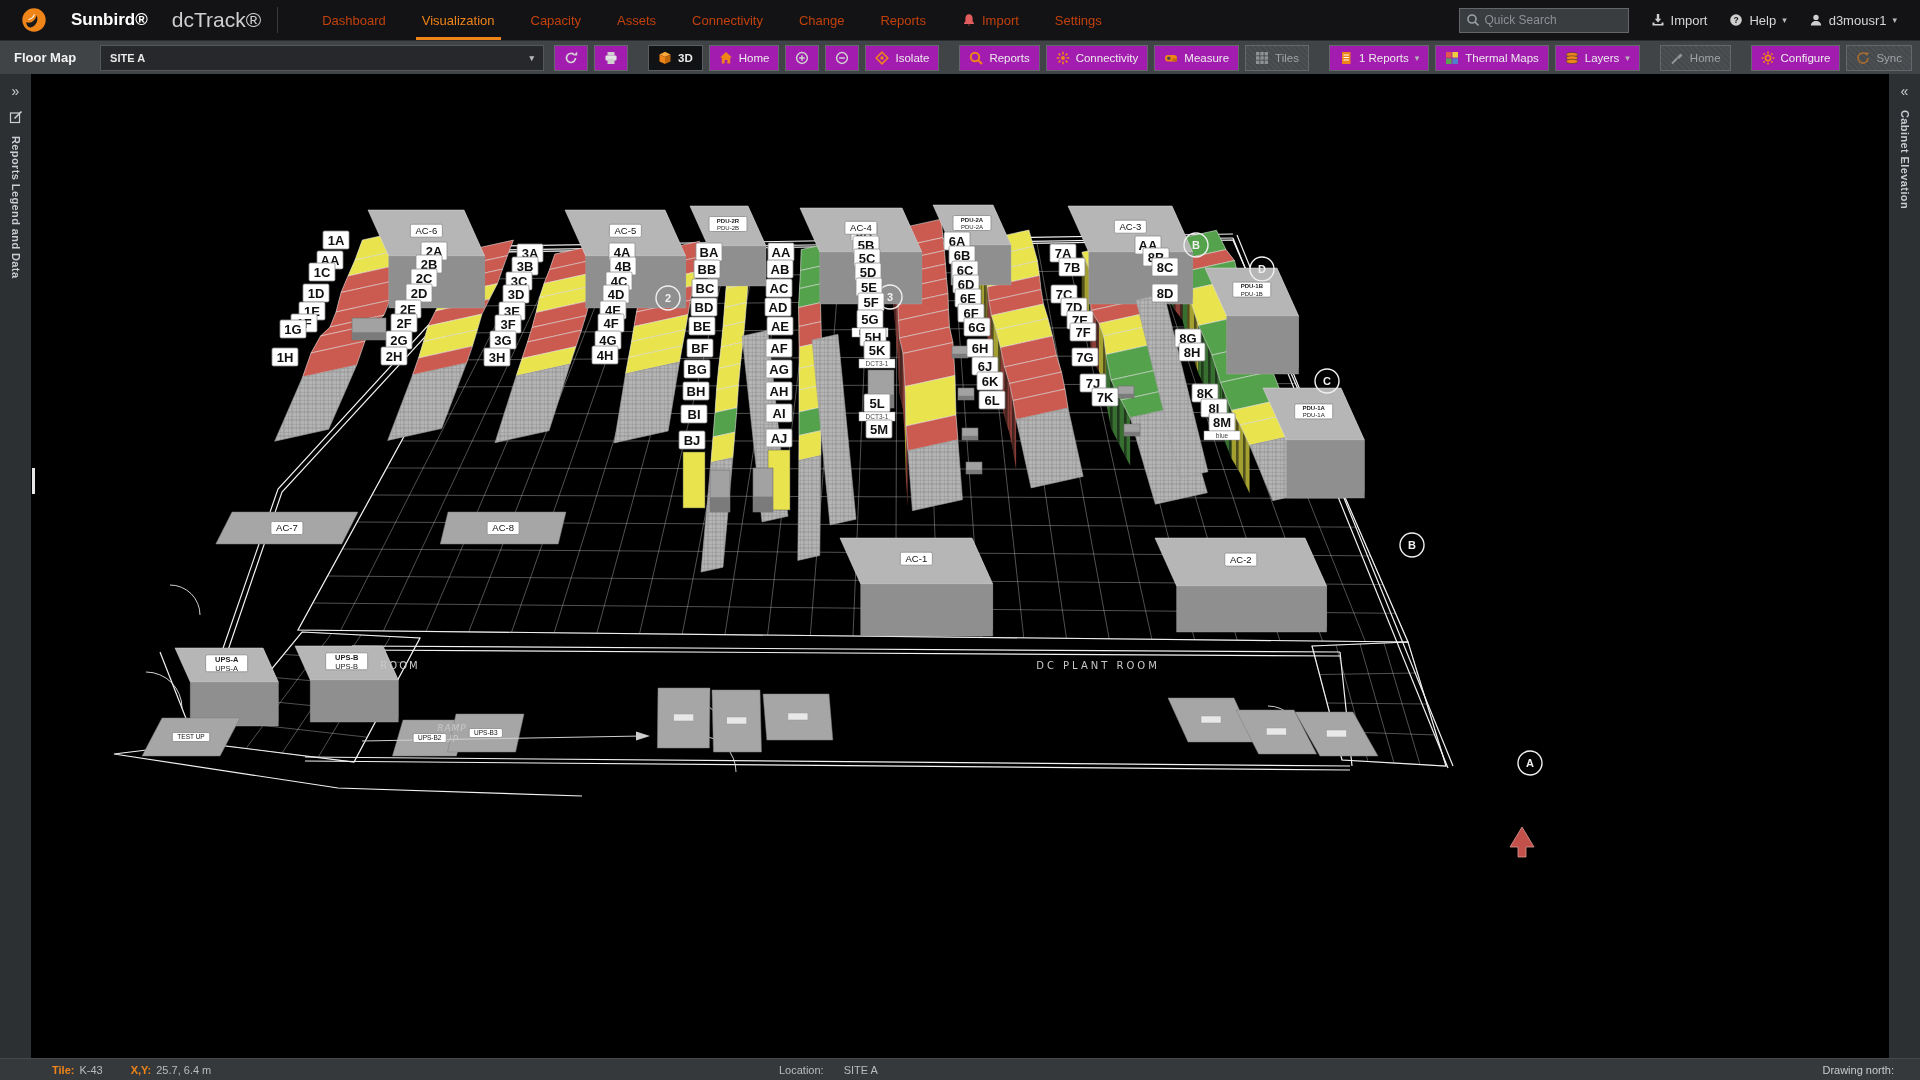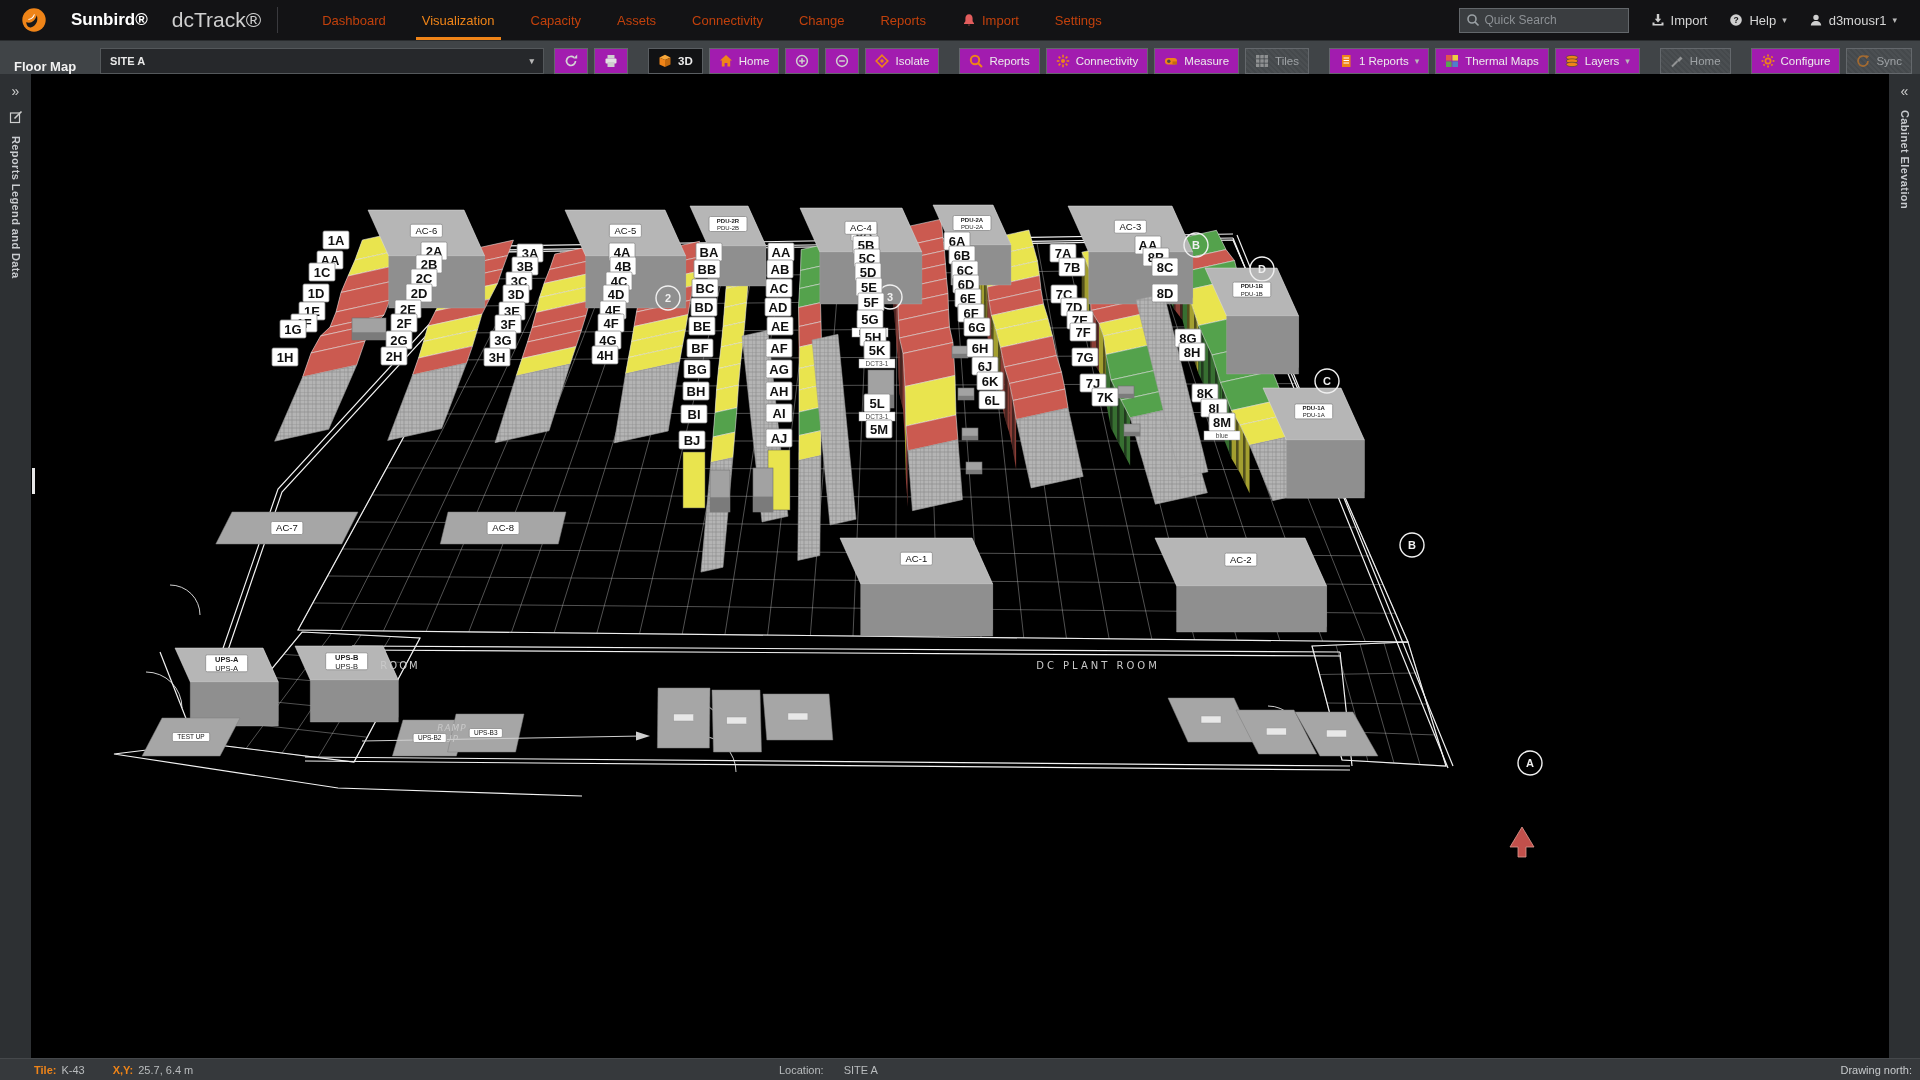--- a/index.html
+++ b/index.html
@@ -17,38 +17,38 @@
   .nav-item.active{color:#ef8418}
   .nav-item.active::after{content:"";position:absolute;left:-6px;right:-6px;bottom:0;height:3px;background:#ef8418}
   .nav-right{margin-left:auto;display:flex;align-items:center;gap:22px;padding-right:23px}
   .qsearch{display:flex;align-items:center;background:#3a3d40;border:1px solid #63676b;height:25px;width:170px;padding:0 6px;gap:5px}
   .qsearch input{background:transparent;border:0;outline:0;color:#cfcfcf;font-size:12px;width:100%;font-family:inherit}
   .qsearch input::placeholder{color:#8d9195}
   .nav-util{display:flex;align-items:center;gap:6px;font-size:13px;color:#d6d6d6;cursor:pointer;white-space:nowrap}
   .chev{font-size:9px;color:#b8b8b8}
   .ic{width:14px;height:14px;flex:none}
   
-  .toolbar{height:34px;background:#404447;display:flex;align-items:flex-end;padding:0 8px;border-top:1px solid #2a2d2f}
+  .toolbar{height:34px;background:#404447;display:flex;align-items:center;padding:0 8px;border-top:1px solid #2a2d2f}
   .tb-title{font-size:13px;font-weight:bold;color:#f2f2f2;margin:0 24px 0 6px;white-space:nowrap}
   .site-select{width:488px;height:26px;background:#26282b;border:1px solid #54585b;display:flex;align-items:center;justify-content:space-between;padding:0 9px;font-size:11px;font-weight:bold;color:#e8e8e8;cursor:pointer;margin-right:10px}
   .tb-buttons{display:flex;gap:6px;align-items:center}
   .tbtn{height:26px;background:#a21caf;border:1px solid #64686c;color:#ececec;font-size:11.5px;display:flex;align-items:center;gap:6px;padding:0 9px;cursor:pointer;font-family:inherit;white-space:nowrap}
   .tbtn.dark{background:#111214;border-color:#5a5e62;font-weight:bold}
   .tbtn.disabled{background:repeating-linear-gradient(45deg,#4b4f52 0 2px,#45494c 2px 4px);color:#9fa3a6;cursor:default}
   .tbtn.disabled .ic{opacity:.55}
   .tb-gap{width:8px;flex:none}
   
   .workspace{display:flex;height:984px}
   .rail{width:31px;background:#2d3033;display:flex;flex-direction:column;align-items:center;padding-top:10px;gap:12px;flex:none}
   .rail-title{writing-mode:vertical-rl;font-size:11px;font-weight:bold;color:#c9ccd0;letter-spacing:.4px;white-space:nowrap}
   .rbtn{color:#cfcfcf;font-size:14px;cursor:pointer;line-height:1}
   .canvas{flex:1;background:#000;position:relative;overflow:hidden}
   #floor-svg{position:absolute;inset:0;width:100%;height:100%}
   
-  .statusbar{height:22px;background:#36393c;border-top:1px solid #45484b;display:flex;align-items:center;font-size:11px;color:#b9bcbe;position:relative;padding:0 8px}
+  .statusbar{height:22px;background:#36393c;border-top:1px solid #45484b;display:flex;align-items:center;font-size:11px;color:#b9bcbe;position:relative;padding:0 26px}
   .sb-label{color:#ef8418;font-weight:bold}
   .sb-group{display:flex;gap:5px;margin-right:28px;}
   .sb-group:first-child{margin-left:26px}
   .sb-center{position:absolute;left:779px;display:flex;gap:20px}
   .sb-right{margin-left:auto;color:#c8cbcd}
 </style>
 </head>
 <body>
 
 <div class="topnav">

